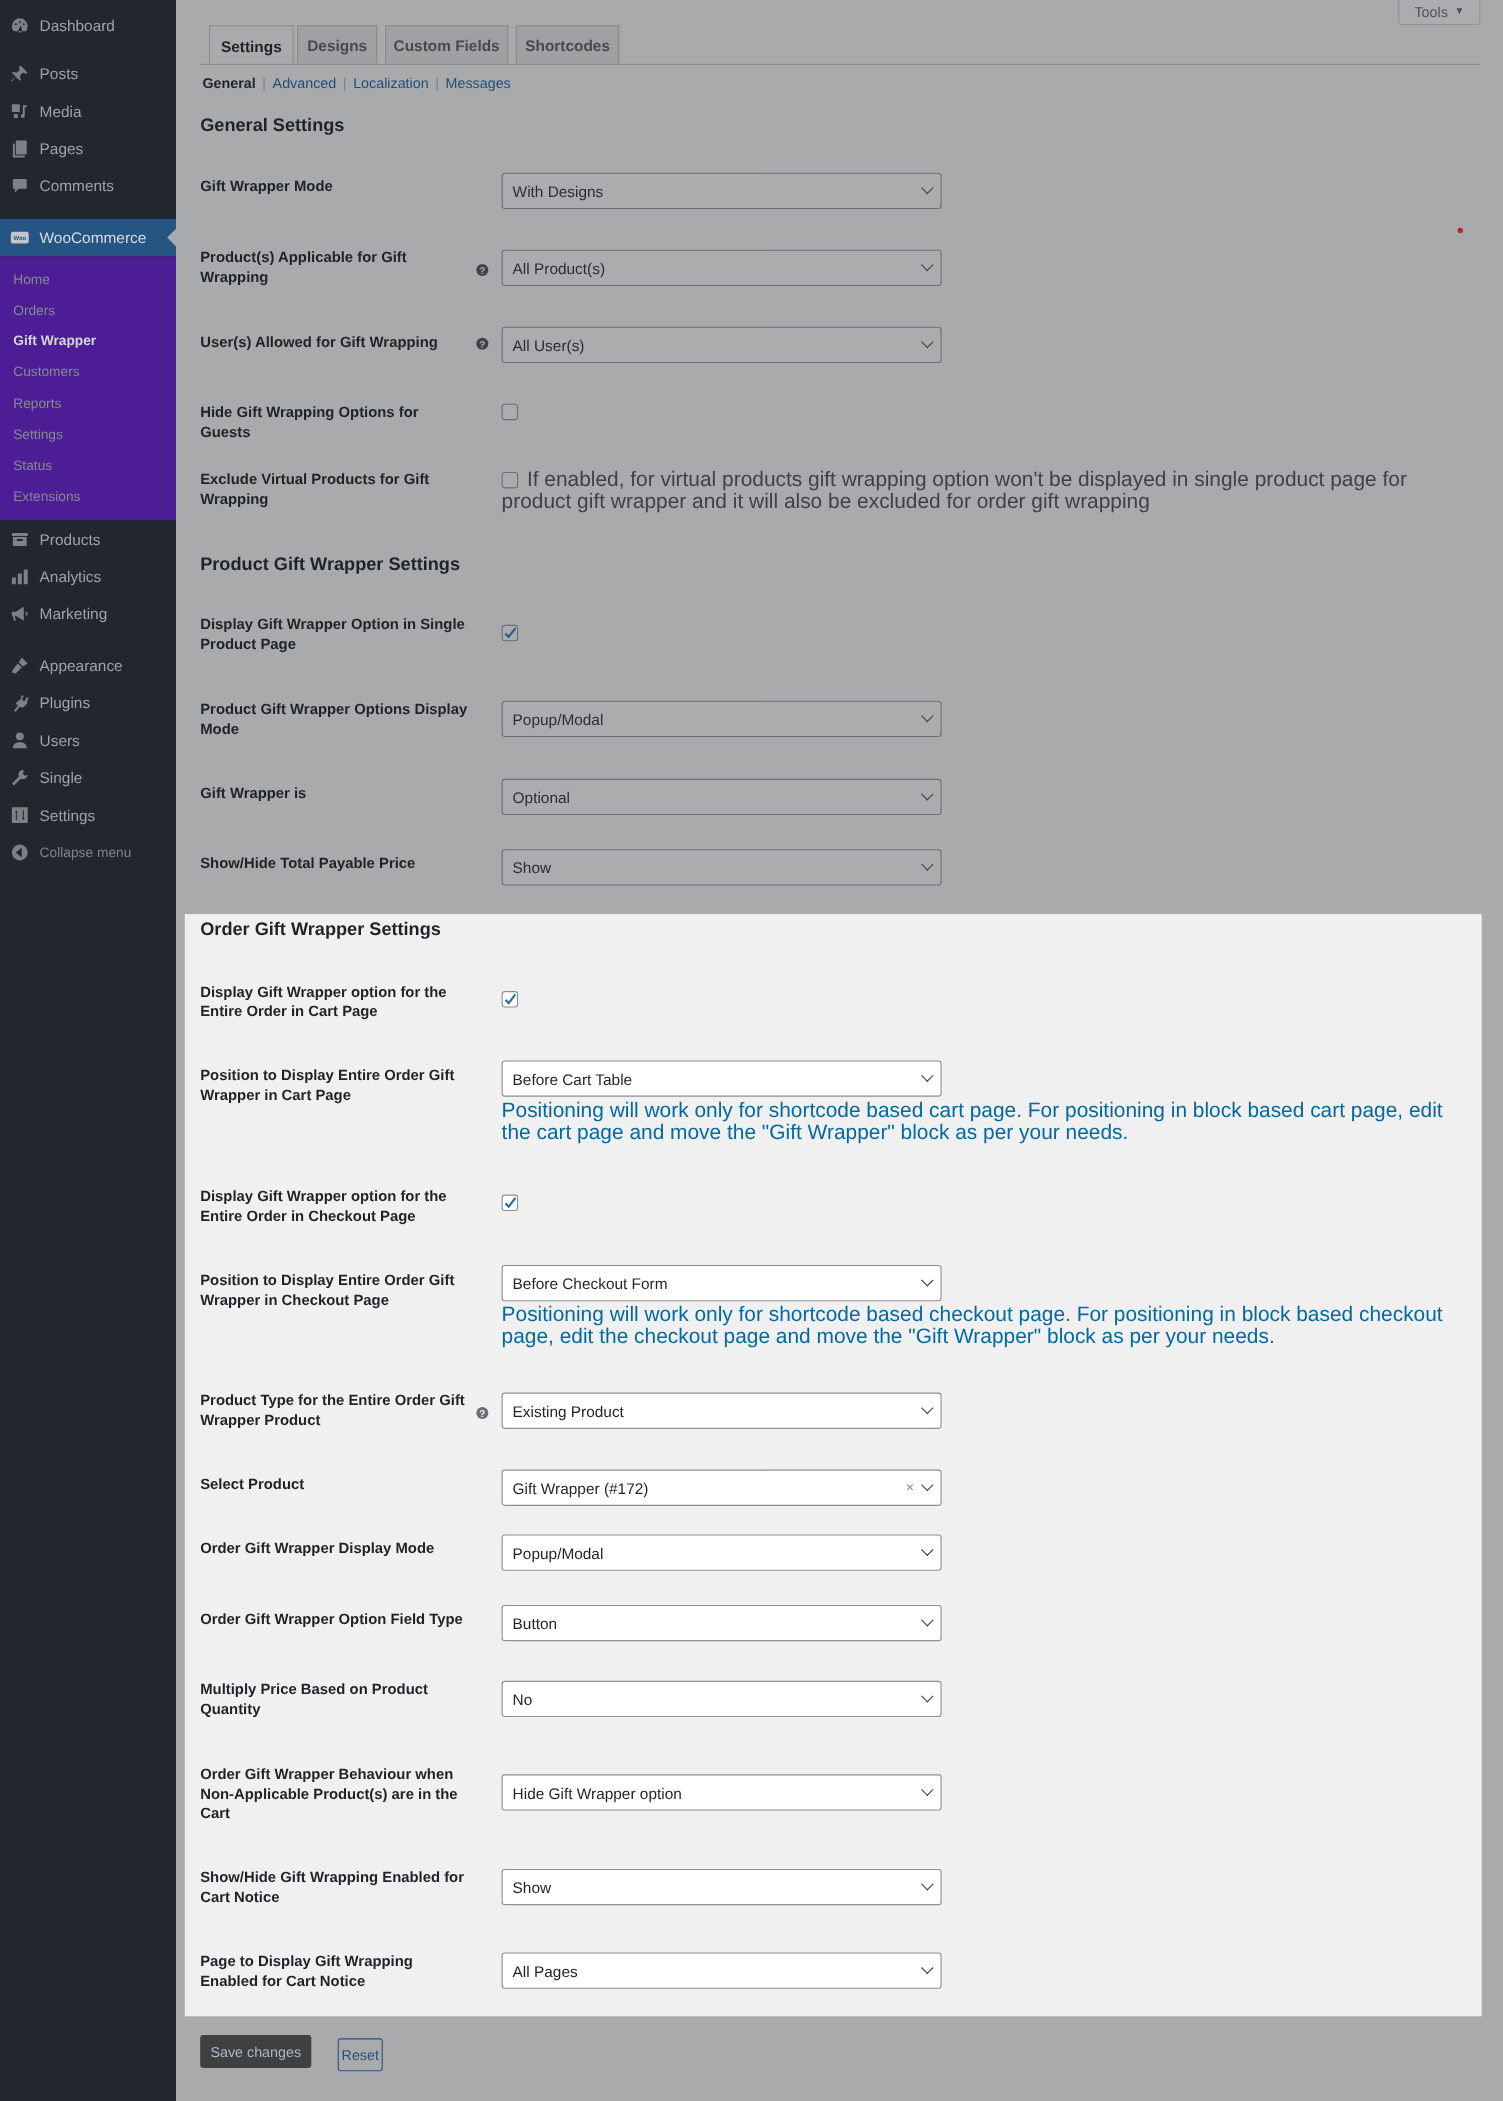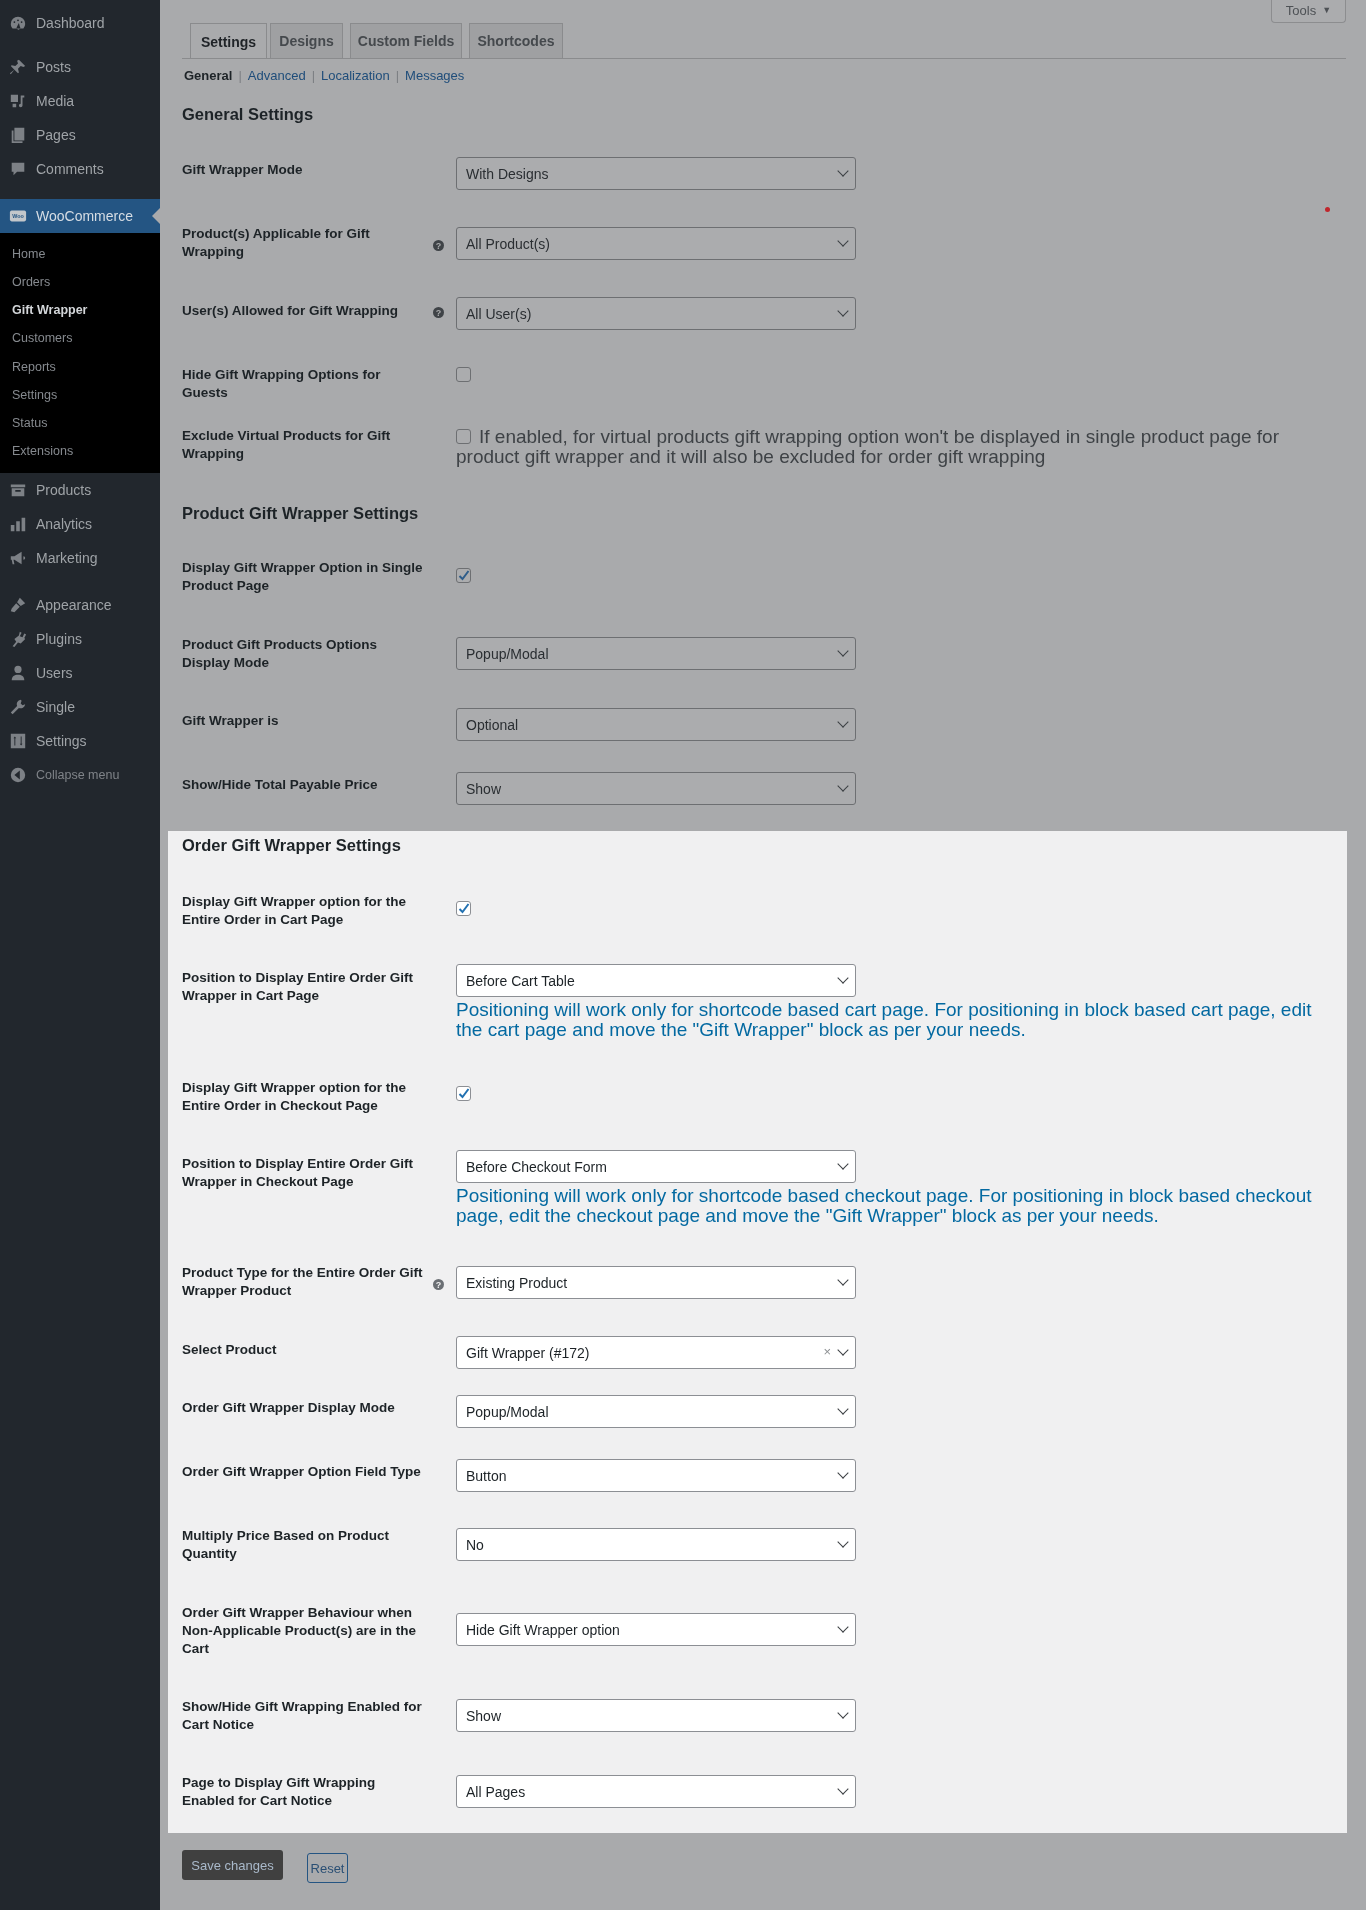--- a/index.html
+++ b/index.html
@@ -28,21 +28,21 @@
   .menu-item .mi-icon svg { width: 18px; height: 18px; fill: #7d8186; }
   .menu-item.active { background: #245583; color: #d6dde4; }
   .menu-item.active .mi-icon svg { fill: #c3c7cb; }
   .menu-item.active::after {
     content: ""; position: absolute; right: 0; top: 9px;
     border-top: 8px solid transparent; border-bottom: 8px solid transparent;
     border-right: 8px solid #a9aaac;
   }
   #submenu {
     position: absolute; left: 0; top: 233px; width: 160px; height: 240px;
-    background: #000000;
+    background: #4c1d95;
   }
   .sub-item {
     position: absolute; left: 12px; font-size: 12.5px; color: #868a8f; cursor: pointer;
   }
   .sub-item.current { color: #d3d6d9; font-weight: bold; }
   .collapse { font-size: 12.5px; color: #7f8388; }
   .help-btn {
     position: absolute; left: 1271px; top: -2px; width: 75px; height: 25px;
     border: 1px solid #8c8d8f; border-top: none; border-radius: 0 0 4px 4px;
     background: #abacae; color: #4d5155; font-size: 13px;
@@ -308,21 +308,21 @@
 
 <h2 class="section-title" style="top:504px">Product Gift Wrapper Settings</h2>
 
 <div class="row-label" style="top:559px">Display Gift Wrapper Option in Single Product Page</div>
 <div class="checkbox" style="top:568px">
   <svg viewBox="0 0 12 13">
       <path d="M1.5 7l3 3 6-8" stroke="#2d5c8a" stroke-width="2" fill="none"></path>
     </svg>
 </div>
 
-<div class="row-label" style="top:636px">Product Gift Products Options Display Mode</div>
+<div class="row-label" style="top:636px">Product Gift Wrapper Options Display Mode</div>
 <div class="select" style="top:637px">
   <span>Popup/Modal</span>
   <span class="chev"></span>
 </div>
 
 <div class="row-label" style="top:712px">Gift Wrapper is</div>
 <div class="select" style="top:708px">
   <span>Optional</span>
   <span class="chev"></span>
 </div>

